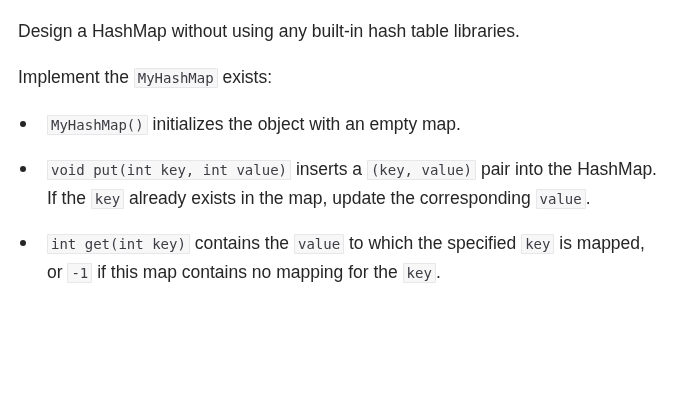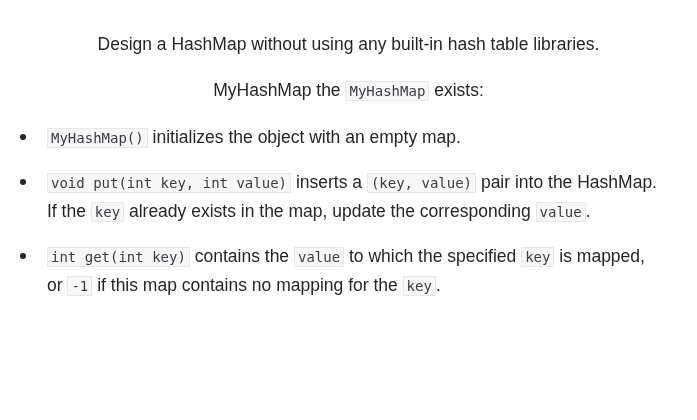--- a/index.html
+++ b/index.html
@@ -13,22 +13,21 @@
       overflow: hidden;
       font-family: "Liberation Sans", "DejaVu Sans", sans-serif;
       color: #262626;
       font-size: 17.5px;
       line-height: 28px;
     }
     .content {
       padding: 14px 18px 0 18px;
     }
     p {
-      margin: 16px 0 18px 0;
-      text-align: center;
+      margin: 3px 0 18px 0;
     }
     code {
       font-family: "DejaVu Sans Mono", "Liberation Mono", monospace;
       font-size: 14px;
       background: #f7f7f8;
       border: 1px solid #e7e7ea;
       border-radius: 1px;
       padding: 1px 3px;
       color: #3c3c43;
       white-space: nowrap;
@@ -54,21 +53,21 @@
     }
   </style>
 </head>
 <body>
 
 <div class="content">
   <p>
     <span>Design a HashMap without using any built-in hash table libraries.</span>
   </p>
   <p>
-    <span>MyHashMap the </span><code>MyHashMap</code><span> exists:</span>
+    <span>Implement the </span><code>MyHashMap</code><span> exists:</span>
   </p>
 
   <ul>
     <li>
       <span class="bullet"></span>
       <code>MyHashMap()</code><span> initializes the object with an empty map.</span>
     </li>
     <li>
       <span class="bullet"></span>
       <code>void put(int key, int value)</code><span> inserts a </span><code>(key, value)</code><span> pair into the HashMap. If the </span><code>key</code><span> already exists in the map, update the corresponding </span><code>value</code><span>.</span>

